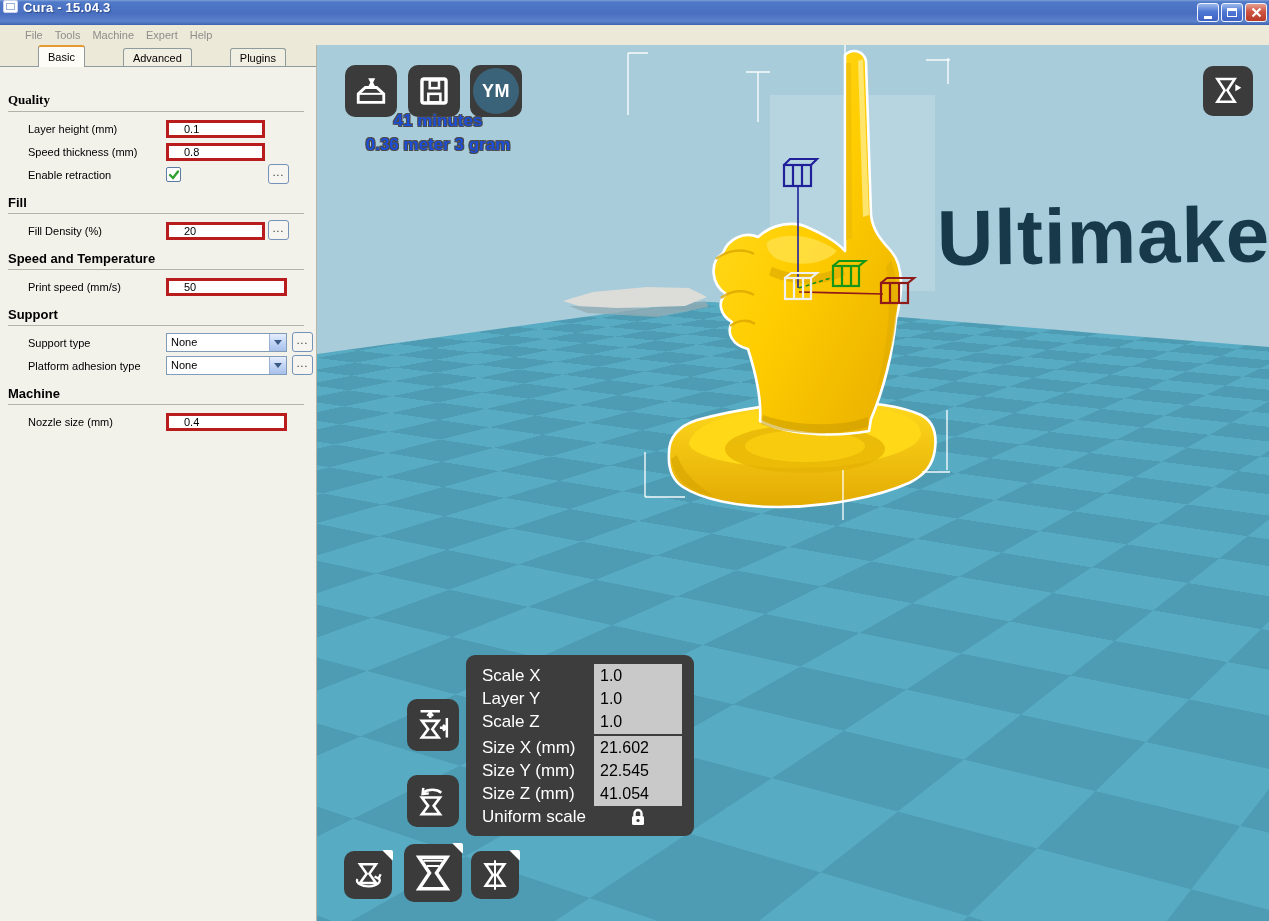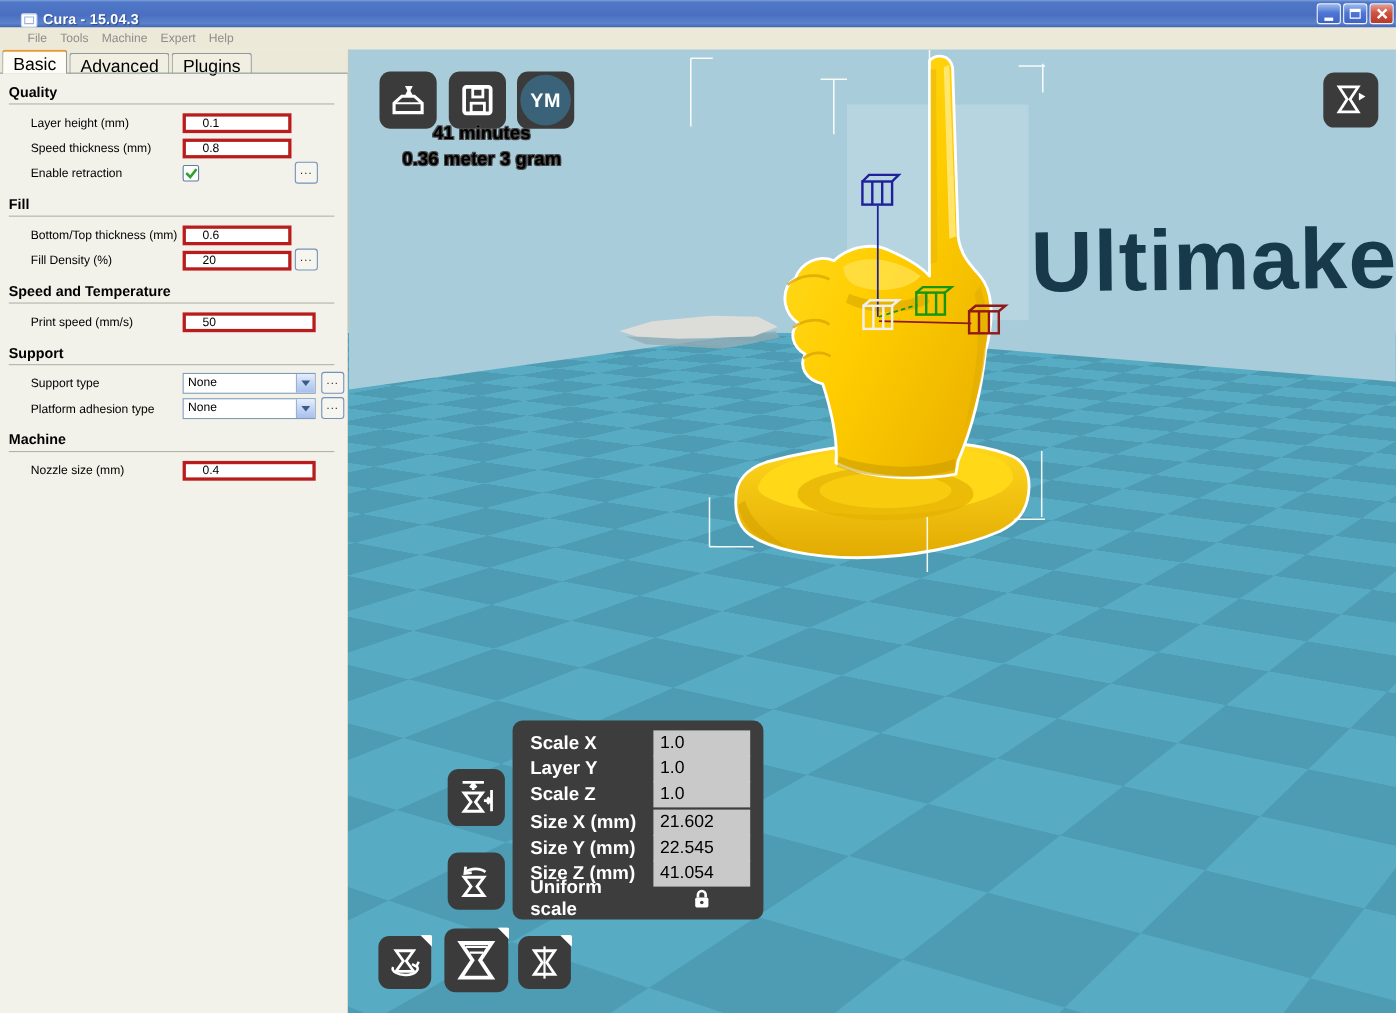--- a/index.html
+++ b/index.html
@@ -2,21 +2,21 @@
 <html><head>
 <meta charset="utf-8">
 <style>
   * { box-sizing: border-box; margin: 0; padding: 0; }
   html,body { width:1269px; height:921px; overflow:hidden; font-family:"Liberation Sans", sans-serif; }
   .window { position:relative; width:1269px; height:921px; background:#ece9d8; }
 
   
   .titlebar { position:absolute; left:0; top:0; width:100%; height:25px;
     background:linear-gradient(180deg,#7e9fd8 0%,#5078c8 8%,#4a6fc0 55%,#5b82cc 85%,#3f62b0 100%);
-    display:flex; align-items:flex-end; padding:0 16px; }
+    display:flex; align-items:flex-start; padding:0 0; }
   .app-icon { width:15px; height:13px; background:#fff; border:1px solid #c8d4ee; border-radius:2px; margin:0 5px 0 3px; box-shadow:inset 0 0 0 2px #fff, inset 0 0 0 3px #9db4dd; }
   .title-text { color:#fff; font-weight:bold; font-size:13px; text-shadow:1px 1px 1px #2a4a8a; letter-spacing:.2px; }
   .win-controls { position:absolute; right:2px; top:3px; display:flex; gap:2px; }
   .wbtn { width:22px; height:19px; border:1px solid #eef3fb; border-radius:3px;
     background:linear-gradient(180deg,#9db9ec,#4e77d4 45%,#3f63c4); display:flex; align-items:center; justify-content:center; }
   .wbtn.close { background:linear-gradient(180deg,#e8a092,#cf5442 45%,#b83a28); }
   .glyph-min { width:8px; height:3px; background:#fff; margin-top:9px; }
   .glyph-max { width:10px; height:9px; border:1px solid #fff; border-top:3px solid #fff; }
 
   
@@ -24,26 +24,26 @@
     display:flex; align-items:center; padding-left:22px; }
   .menu-item { font-size:11px; color:#8f8d8a; padding:2px 9px 3px 3px; }
 
   
   .main { position:absolute; left:0; top:45px; width:100%; height:876px; display:flex; }
 
   
   .sidepanel { width:317px; height:100%; background:#f2f1ea; position:relative; border-right:1px solid #b9b5a6; }
   .tabs { height:22px; display:flex; padding-left:2px; position:relative; background:#ece9d8; }
   .tabs::after { content:""; position:absolute; left:0; right:0; bottom:0; height:1px; background:#8e9a9b; }
-  .tab { font-size:16px; color:#000; border:1px solid #8e9a9b; border-bottom:none; border-radius:3px 3px 0 0;
-    padding:3px 9px 0 9px; margin-right:2px; background:#f1efe2; height:19px; margin-top:3px; position:relative; }
+  .tab { font-size:11px; color:#000; border:1px solid #8e9a9b; border-bottom:none; border-radius:3px 3px 0 0;
+    padding:3px 9px 0 9px; margin-right:2px; background:#f1efe2; height:19px; margin-top:3px; position:relative;margin-left:36px; }
   .tab.active { background:#fdfcf7; height:22px; margin-top:0; border-top:2px solid #e79a33; z-index:2; padding-top:4px; }
   .settings { position:relative; padding:9px 0 0 8px; }
   .sec-title { font-weight:bold; font-size:13px; color:#000; border-bottom:1px solid #b3b3aa; margin:9px 12px 5px 0; padding-bottom:3px; }
-  .sec-title.first { margin-top:0; }
+  .sec-title.first { margin-top:16px;font-family:Liberation Serif, serif; }
   .row { position:relative; display:flex; align-items:center; height:23px;margin-left:20px; }
   .row .lbl { width:138px; font-size:11px; color:#000; }
   .xp-input { height:18px; border:3px solid #b91c1c; background:#fff; font:11px "Liberation Sans",sans-serif; padding:0 15px; color:#000; }
   .w-narrow { width:99px; }
   .w-wide   { width:121px; }
   .xp-more { position:absolute; top:1px; width:21px; height:20px; background:#f6f5ef; border:1px solid #7593b8; border-radius:3px;
     font-size:10px; letter-spacing:1px; text-align:center; line-height:16px; color:#222; }
   .more-a { left:240px; } .more-b { left:264px; }
   .xp-check { width:15px; height:15px; background:#fff; border:1px solid #5b7da1; border-radius:2px; position:relative; }
   .xp-check svg { position:absolute; left:1px; top:1px; }
@@ -63,30 +63,30 @@
     background-size:340px 340px; }
   .wall-brand { position:absolute; left:620px; top:146px; font-size:78px; font-weight:bold; color:#17394a;
     letter-spacing:1px; white-space:nowrap; transform:rotate(-0.6deg); }
   .overlay-svg { position:absolute; left:0; top:0; width:952px; height:876px; pointer-events:none; }
 
   
   .tool-btn { position:absolute; width:52px; height:52px; background:#3b3b3b; border-radius:10px;
     display:flex; align-items:center; justify-content:center; }
   .ym-circle { width:46px; height:46px; border-radius:50%; background:#3a6379; color:#fff; font-weight:bold;
     font-size:18px; display:flex; align-items:center; justify-content:center; letter-spacing:.5px; }
-  .estimates { position:absolute; left:6px; top:64px; width:230px; text-align:center; color:#000000; font-weight:bold;
+  .estimates { position:absolute; left:6px; top:64px; width:230px; text-align:center; color:#1d4ed8; font-weight:bold;
     font-size:17px; line-height:24px;
     text-shadow:-1px -1px 0 #4a4a4a, 1px -1px 0 #4a4a4a, -1px 1px 0 #4a4a4a, 1px 1px 0 #4a4a4a; }
 
   
   .scale-panel { position:absolute; left:149px; top:610px; width:228px; background:#3d3d3d; border-radius:9px;
     padding:9px 12px 8px 16px; }
   .sp-row { display:flex; align-items:center; height:23px; }
   .sp-row.gap { margin-top:3px; }
-  .sp-lbl { flex:1; color:#fff; font-size:17px;font-weight:bold; }
+  .sp-lbl { flex:1; color:#fff; font-size:17px; }
   .sp-val { width:88px; height:21px; background:#c9c9c9; border:none; font:16px "Liberation Sans",sans-serif; color:#000; padding:12px 6px; }
   .sp-lock { width:88px; display:flex; justify-content:center; }
 
   .corner-tri { position:absolute; top:-1px; right:-1px; width:0; height:0;
     border-left:11px solid transparent; border-top:11px solid #fff; border-radius:2px; }
 </style>
 </head>
 <body>
 
 <div class="window">
@@ -140,24 +140,20 @@
           <span class="lbl">Enable retraction</span>
           <div class="xp-check">
             <svg width="12" height="12" viewBox="0 0 12 12">
               <path d="M2 6 L5 9 L10 2.5" fill="none" stroke="#2fa12f" stroke-width="2.4" stroke-linecap="round"></path>
             </svg>
           </div>
           <div class="xp-more more-a">...</div>
         </div>
 
         <div class="sec-title">Fill</div>
-        <div class="row">
-          <span class="lbl">Bottom/Top thickness (mm)</span>
-          <input class="xp-input w-narrow" value="0.6" style="">
-        </div>
         <div class="row">
           <span class="lbl">Fill Density (%)</span>
           <input class="xp-input w-narrow" value="20" style="">
           <div class="xp-more more-a">...</div>
         </div>
 
         <div class="sec-title">Speed and Temperature</div>
         <div class="row">
           <span class="lbl">Print speed (mm/s)</span>
           <input class="xp-input w-wide" value="50" style="">

